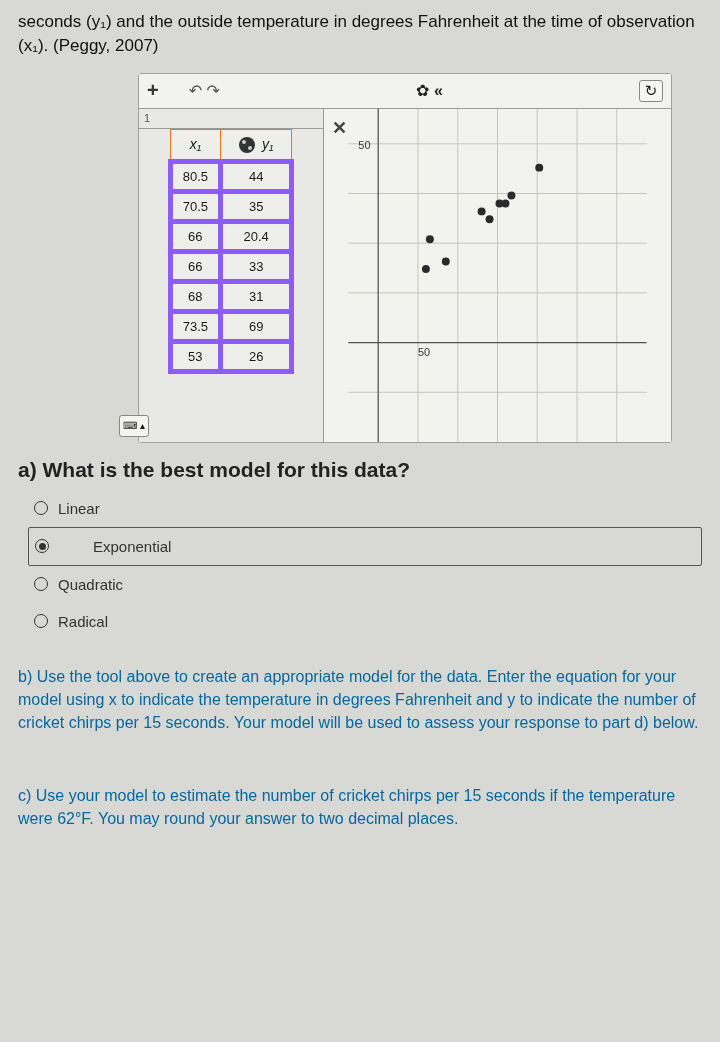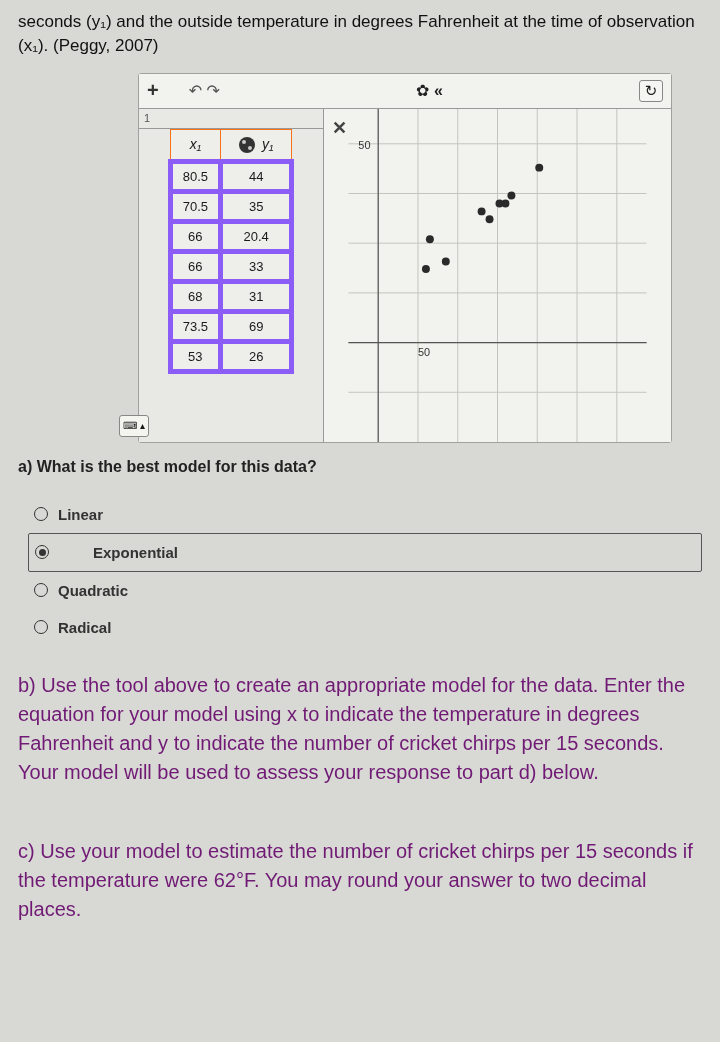--- a/index.html
+++ b/index.html
@@ -98,37 +98,37 @@
       flex: 1; position: relative;
       background: #f2f2ee;
     }
     .close-x { position:absolute; top:8px; left:8px; font-size:18px; font-weight:bold; color:#444;}
     .chart svg { width:100%; height:100%;}
     .grid-line { stroke:#c5c5bf; stroke-width:1;}
     .axis-line { stroke:#555; stroke-width:1.2;}
     .tick-text { font-size:11px; fill:#333;}
     .data-pt { fill:#2a2a2a;}
     .question-a {
-      font-weight: bold; font-size: 16px; margin-top: 15px; margin-bottom: 20px;
+      font-weight: bold; font-size: 21px; margin-top: 15px; margin-bottom: 8px;
       color:#222;
     }
     .options { margin-left: 10px;}
     .opt {
       display: flex; align-items: center; gap: 10px;
-      font-size: 15px; padding: 10px 6px; color:#333;font-weight:bold;
+      font-size: 15px; padding: 10px 6px; color:#333;
     }
     .radio {
       width:14px;height:14px;border:1.5px solid #333;border-radius:50%;
       display:inline-flex;align-items:center;justify-content:center;
     }
     .radio.checked::after{content:"";width:7px;height:7px;border-radius:50%;background:#333;}
     .opt.selected { border:1.5px solid #555; border-radius:2px; padding:10px 6px;gap:44px;}
     .para {
-      margin-top: 25px; font-size: 20px; line-height: 1.45;
-      color:#701a75;
+      margin-top: 25px; font-size: 16px; line-height: 1.45;
+      color:#0369a1;
     }
     .para-c { margin-top: 50px;}
   </style>
 </head>
 <body>
 
 <div class="intro">seconds (y₁) and the outside temperature in degrees Fahrenheit at the time of observation (x₁). (Peggy, 2007)</div>
 
 <div class="widget">
   <div class="toolbar">

